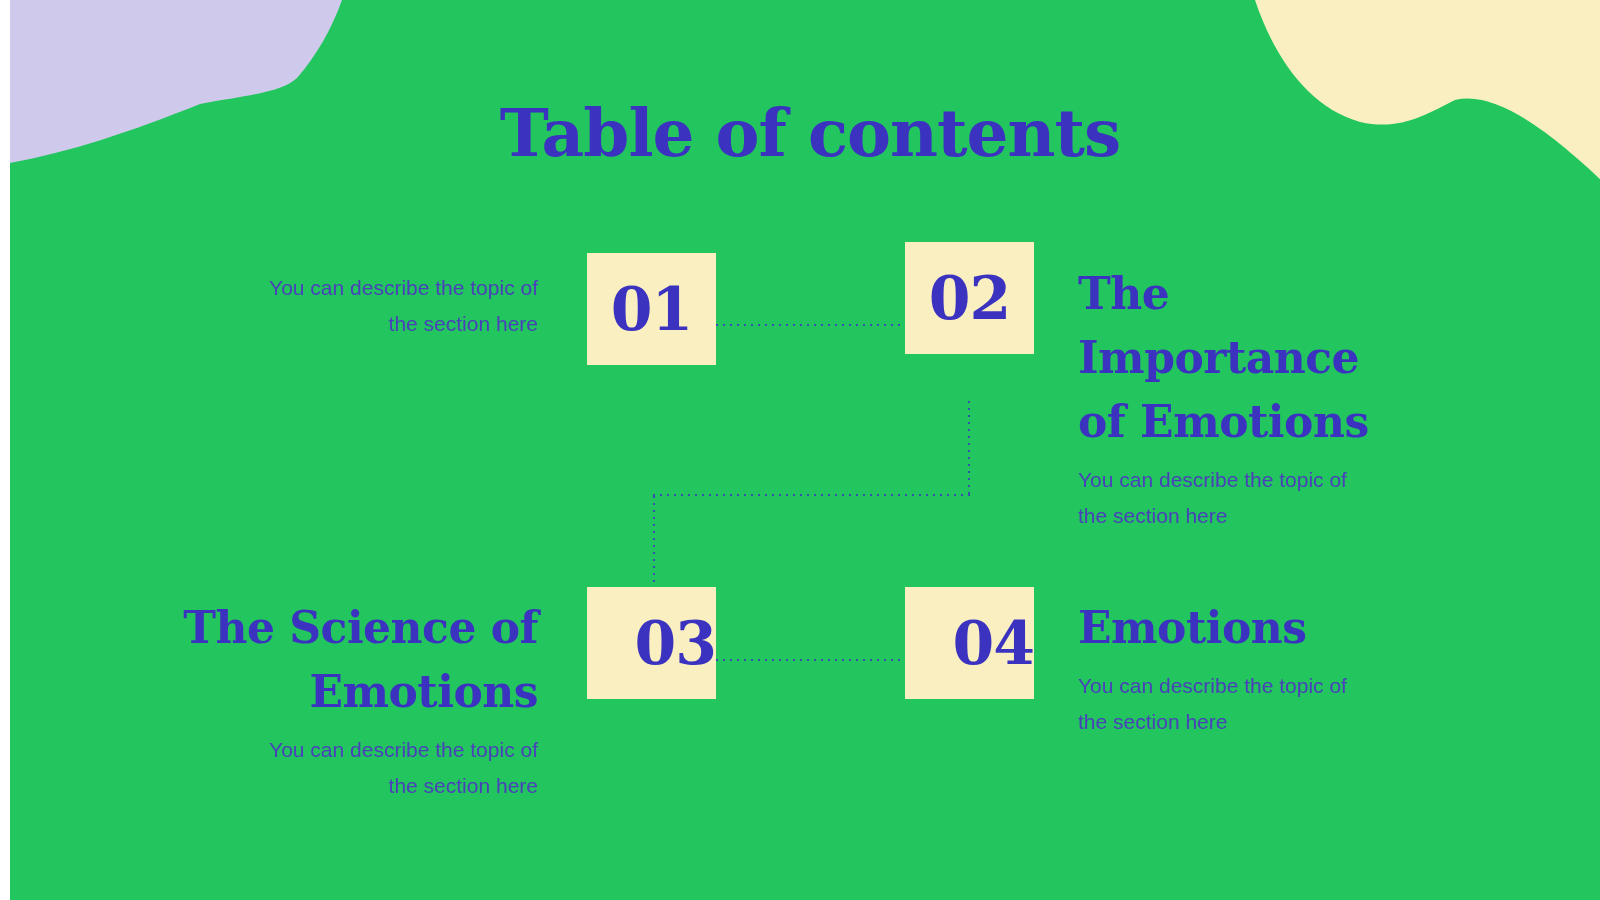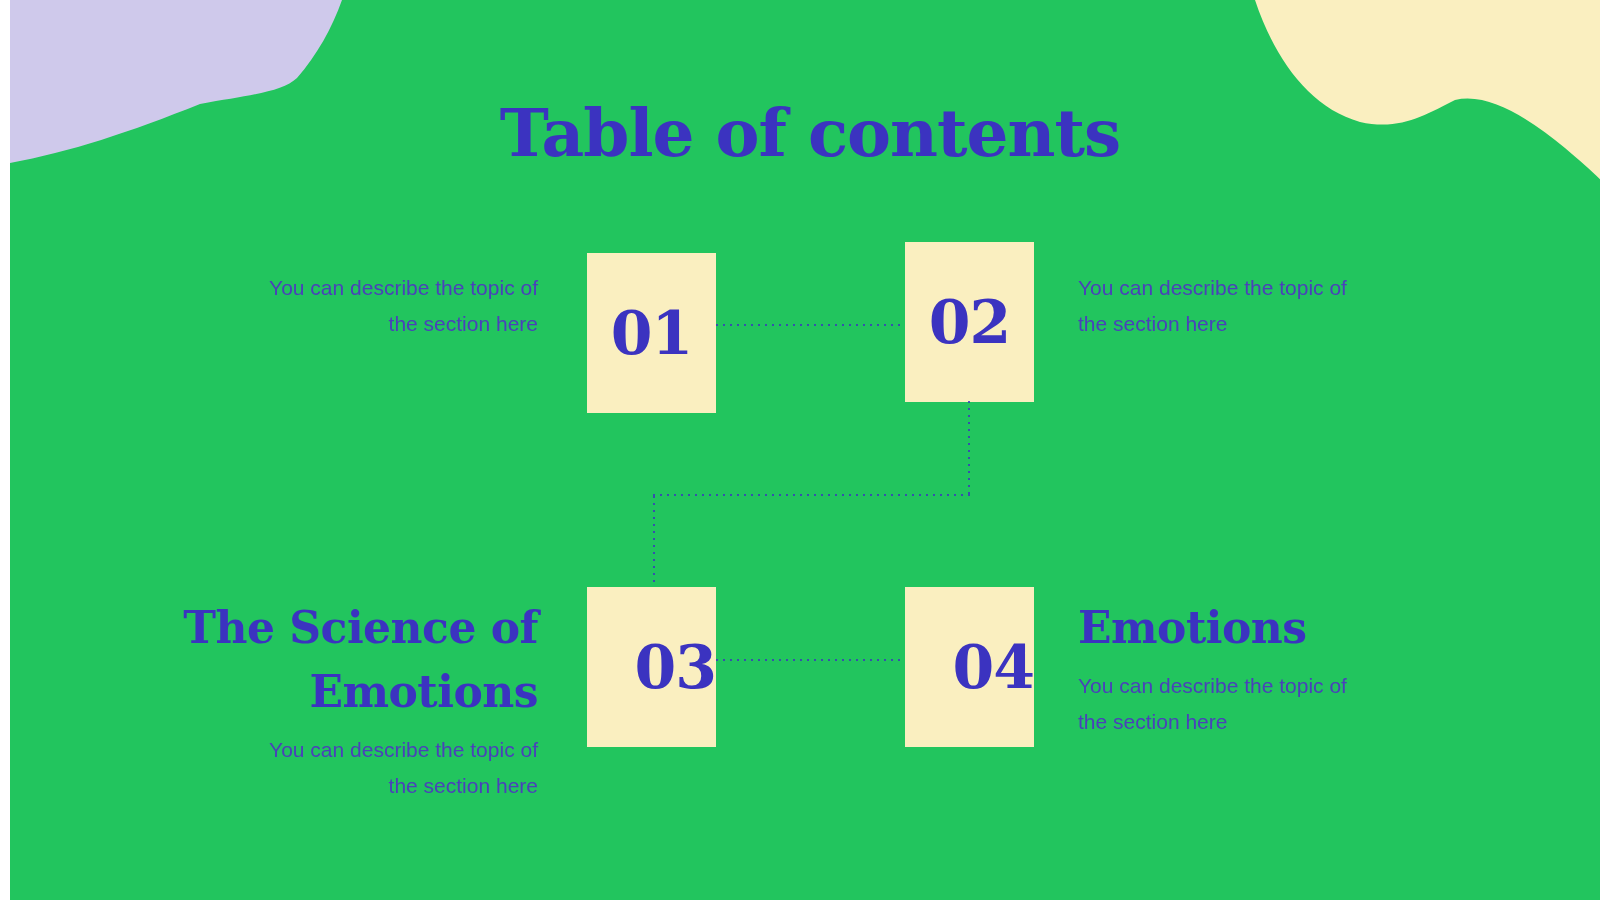--- a/index.html
+++ b/index.html
@@ -17,21 +17,21 @@
     text-align:center;
     font-family:"DejaVu Serif","Liberation Serif",serif;
     font-weight:700;
     font-size:66px;
     letter-spacing:-1px;
     color:#3B33C0;
     margin:0;
   }
   .num-box{
     position:absolute;
-    width:129px;height:160px;
+    width:129px;height:112px;
     background:#FAEFC0;
     display:flex;align-items:center;justify-content:center;
     font-family:"DejaVu Serif","Liberation Serif",serif;
     font-weight:700;
     font-size:60px;
     color:#3B33C0;
     letter-spacing:-1px;
   }
   .box-01{left:577px;top:253px;}
   .box-02{left:895px;top:242px;}
@@ -106,20 +106,24 @@
   <div class="dots-h conn-2"></div>
 
   <div class="text-block text-left row-top">
     <div class="section-desc">
       <div>You can describe the topic of</div>
       <div>the section here</div>
     </div>
   </div>
 
   <div class="text-block text-right row-top">
+    <div class="section-title">
+      <div>The Importance</div>
+      <div>of Emotions</div>
+    </div>
     <div class="section-desc">
       <div>You can describe the topic of</div>
       <div>the section here</div>
     </div>
   </div>
 
   <div class="text-block text-left row-bottom">
     <div class="section-title">
       <div>The Science of</div>
       <div>Emotions</div>

